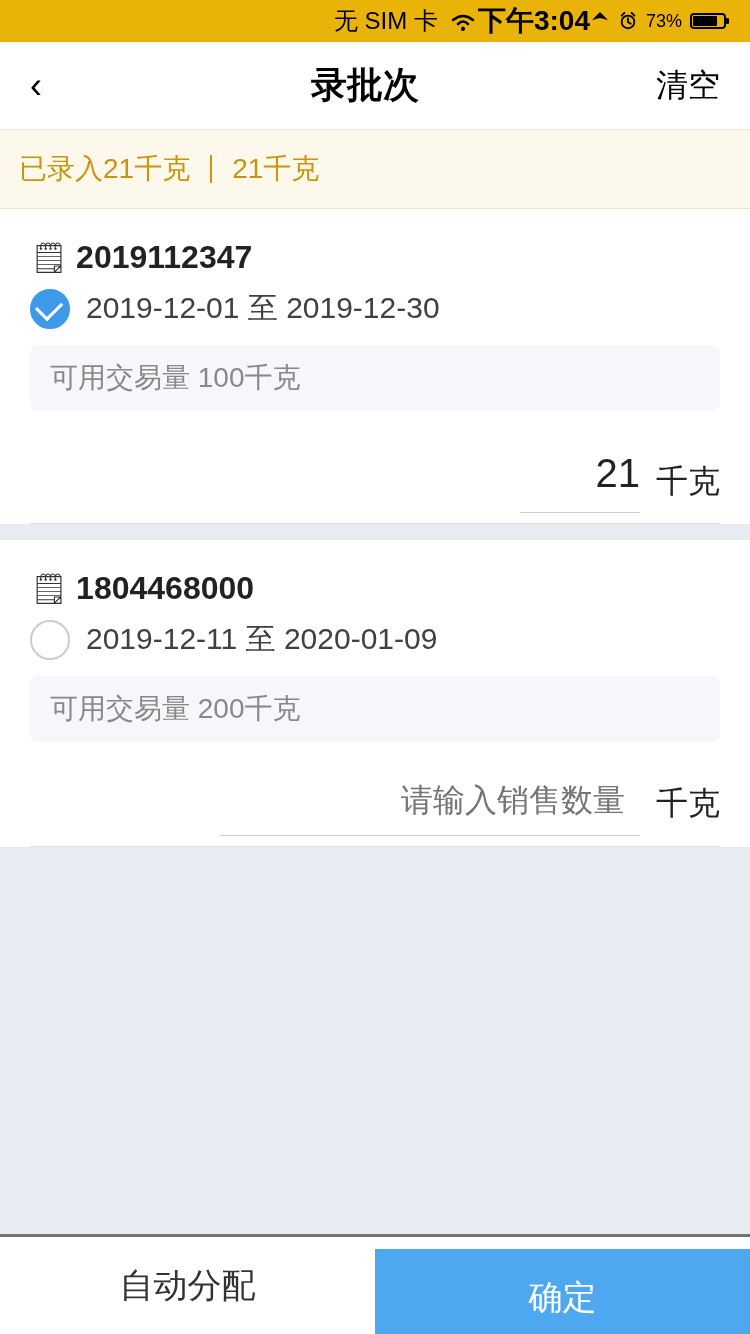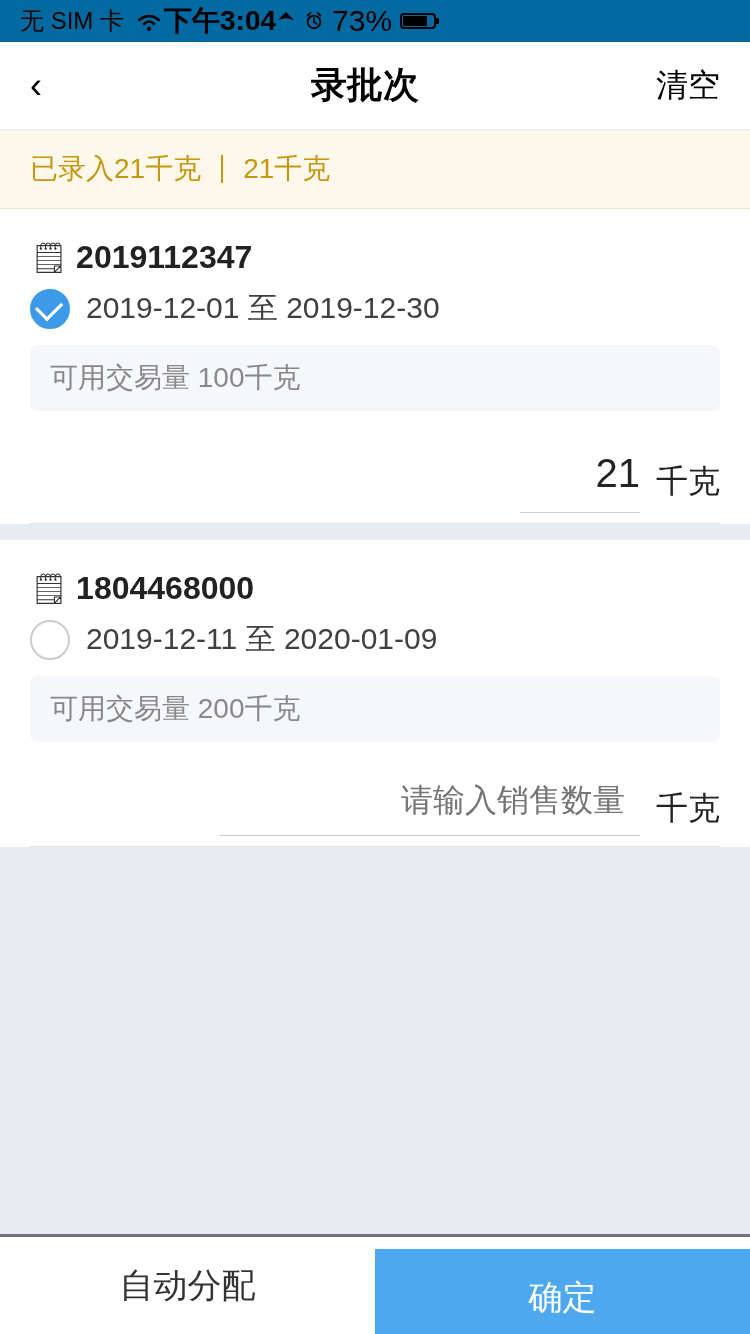--- a/index.html
+++ b/index.html
@@ -9,44 +9,44 @@
       min-height: 1334px;
       font-family: -apple-system, "PingFang SC", "Helvetica Neue", Arial, sans-serif;
       background: #f0f2f7;
       overflow-x: hidden;
     }
 
     
     .status-bar {
       width: 750px;
       height: 42px;
-      background: #0369a1;
-      display: flex;
-      align-items: center;
-      justify-content: flex-start;
+      background: #eab308;
+      display: flex;
+      align-items: center;
+      justify-content: flex-end;
       padding: 0 20px;
       font-size: 26px;
     }
     .status-left {
       display: flex;
       align-items: center;
       gap: 10px;
       font-size: 24px;
       color: #000;
     }
     .status-center {
       font-size: 28px;
       font-weight: 700;
       color: #000;
     }
     .status-right {
       display: flex;
       align-items: center;
       gap: 8px;
-      font-size: 30px;
+      font-size: 18px;
       color: #000;
     }
 
     
     .nav-bar {
       width: 750px;
       height: 88px;
       background: #fff;
       display: flex;
       align-items: center;
@@ -70,21 +70,21 @@
       color: #000;
       cursor: pointer;
       width: 80px;
       text-align: right;
     }
 
     
     .summary-bar {
       width: 750px;
       background: #fdf8ec;
-      padding: 20px 30px;
+      padding: 20px 19px;
       display: flex;
       align-items: center;
       gap: 20px;
       border-bottom: 1px solid #f0e8cc;
     }
     .summary-text {
       font-size: 28px;
       color: #c8960c;
     }
     .summary-divider {
@@ -193,21 +193,21 @@
 
     .section-divider {
       width: 750px;
       height: 16px;
       background: #e8ecf2;
     }
 
     
     .quantity-input-row {
       display: flex;
-      align-items: center;
+      align-items: flex-start;
       justify-content: flex-end;
       padding: 20px 0 0 0;
       gap: 16px;
     }
     .quantity-input {
       font-size: 32px;
       color: #bbb;
       border: none;
       outline: none;
       background: transparent;

